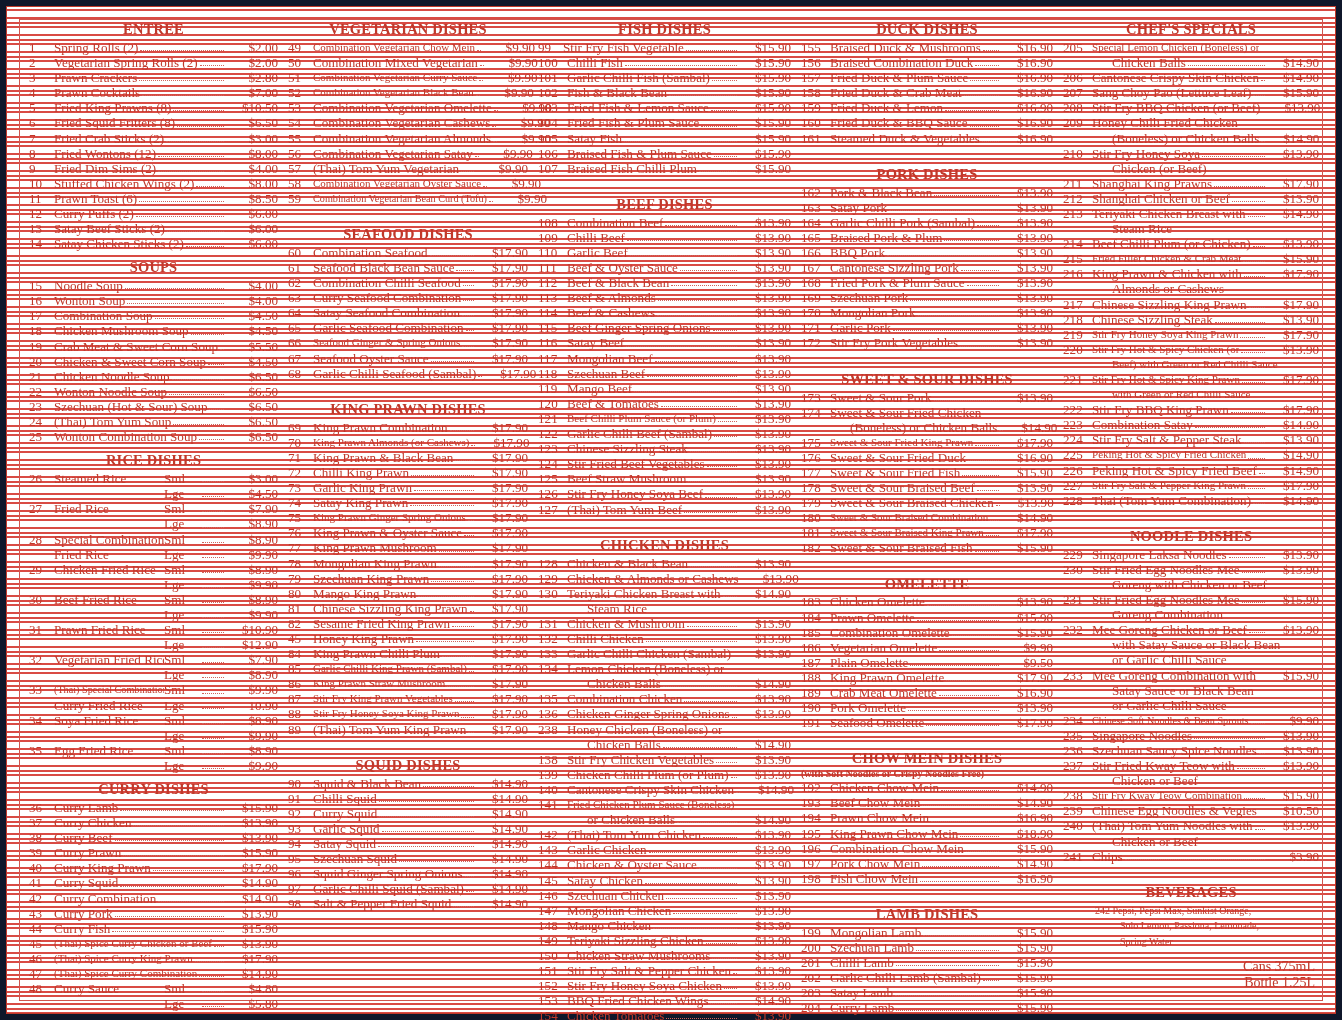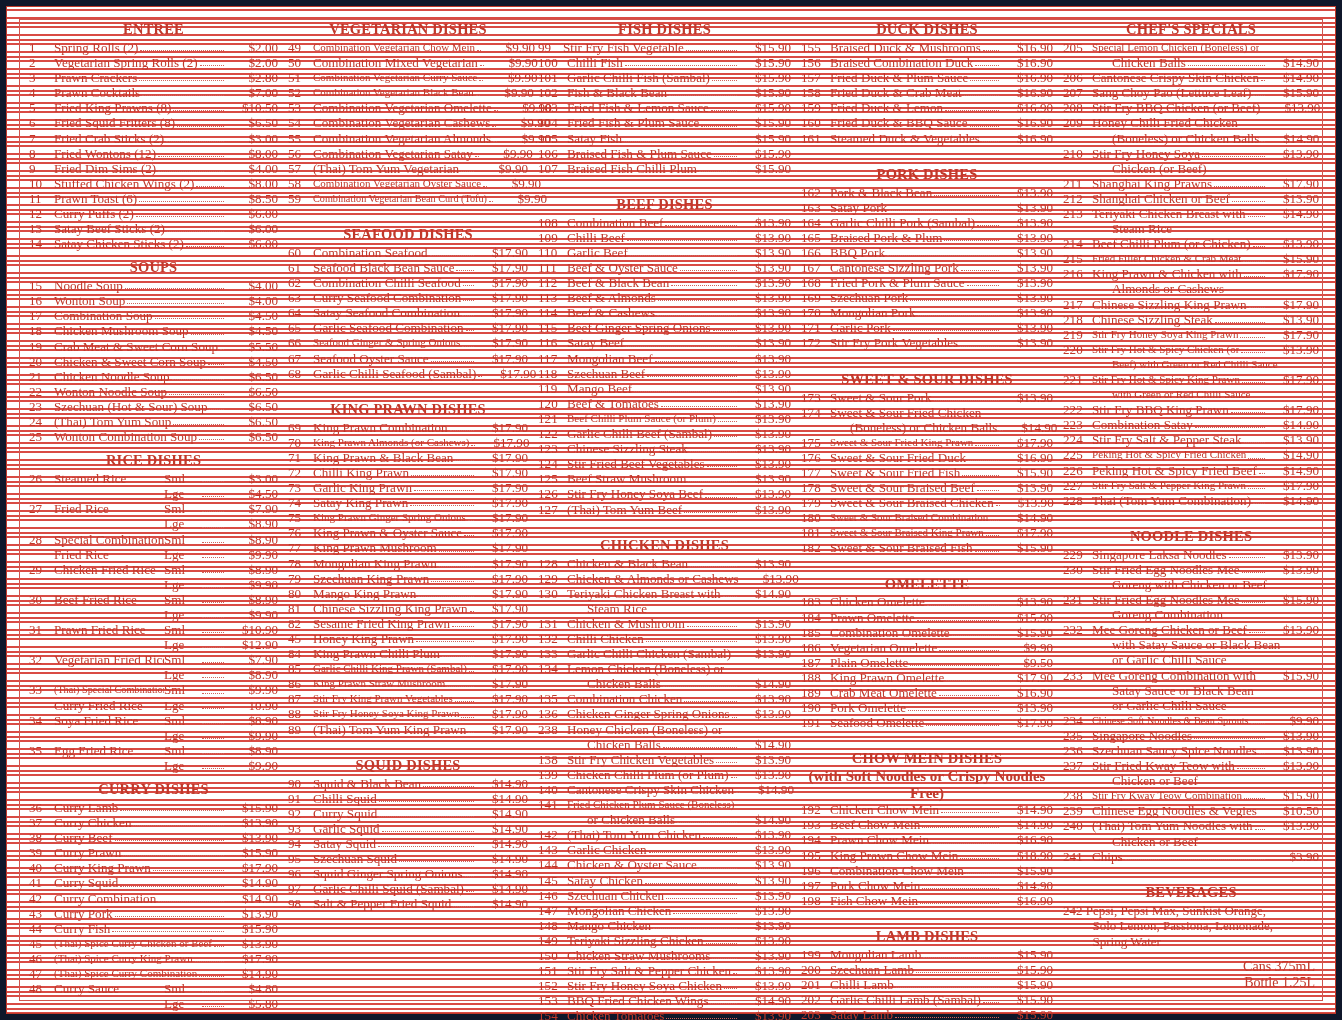--- a/index.html
+++ b/index.html
@@ -87,23 +87,22 @@
     text-align:center;
     font-weight:bold;
     font-size:14.5px;
     letter-spacing:.2px;
     color:#c0392b;
     margin:9px 0 2px 0;
     line-height:1.1;
   }
   .section-title.first{margin-top:0;}
   .section-sub{
-    text-align:center;
     font-weight:bold;
-    font-size:15px;
+    font-size:10px;
     color:#c0392b;
     margin:-1px 0 1px 0;
     line-height:1.1;
   }
   ul.items{
     list-style:none;
     margin:0;padding:0;
   }
   li.item{
     display:flex;
@@ -141,22 +140,22 @@
   }
   .size{
     flex:0 0 auto;
     min-width:36px;
   }
   
   li.item.rice .nm{width:110px;}
   li.item.rice .nm.tight{font-size:10.2px;width:110px;}
   .spacer{height:12px;}
   .bev-line{
-    font-size:13px;line-height:15.6px;
-    color:#c0392b;white-space:nowrap;
+    font-size:10px;line-height:15.6px;
+    color:#c0392b;white-space:nowrap;margin-left:32px;
   }
   .bev-right{
     text-align:right;
     font-size:14px;
     line-height:16px;
     color:#c0392b;
     padding-right:4px;
   }
 </style>
 </head>

